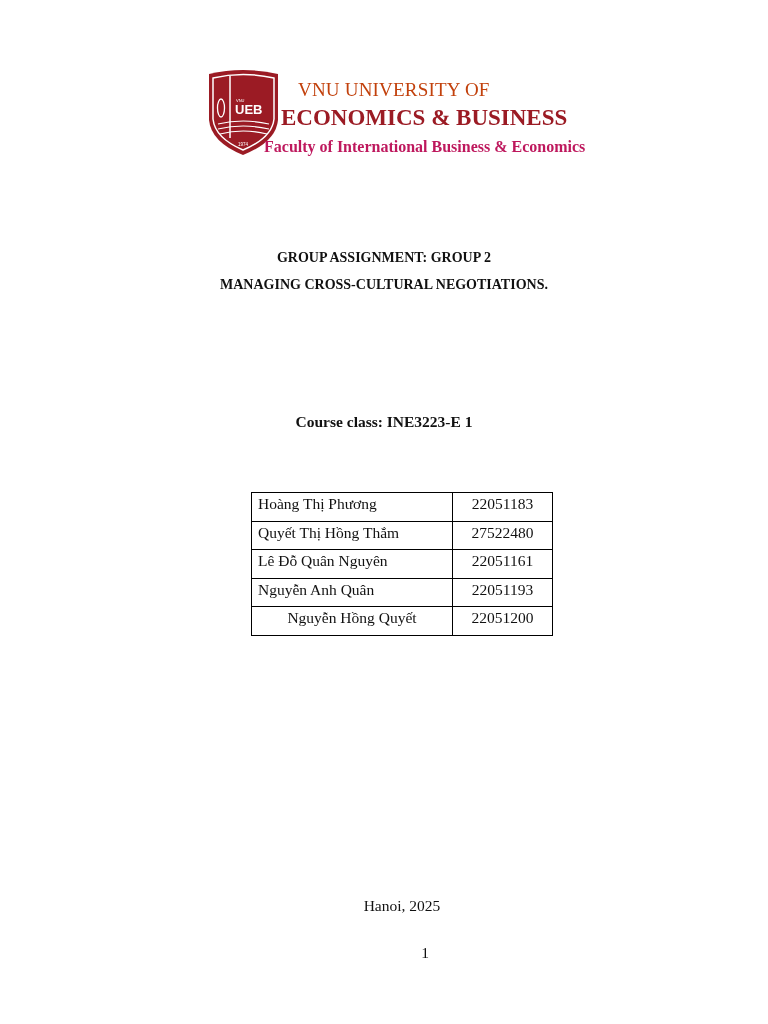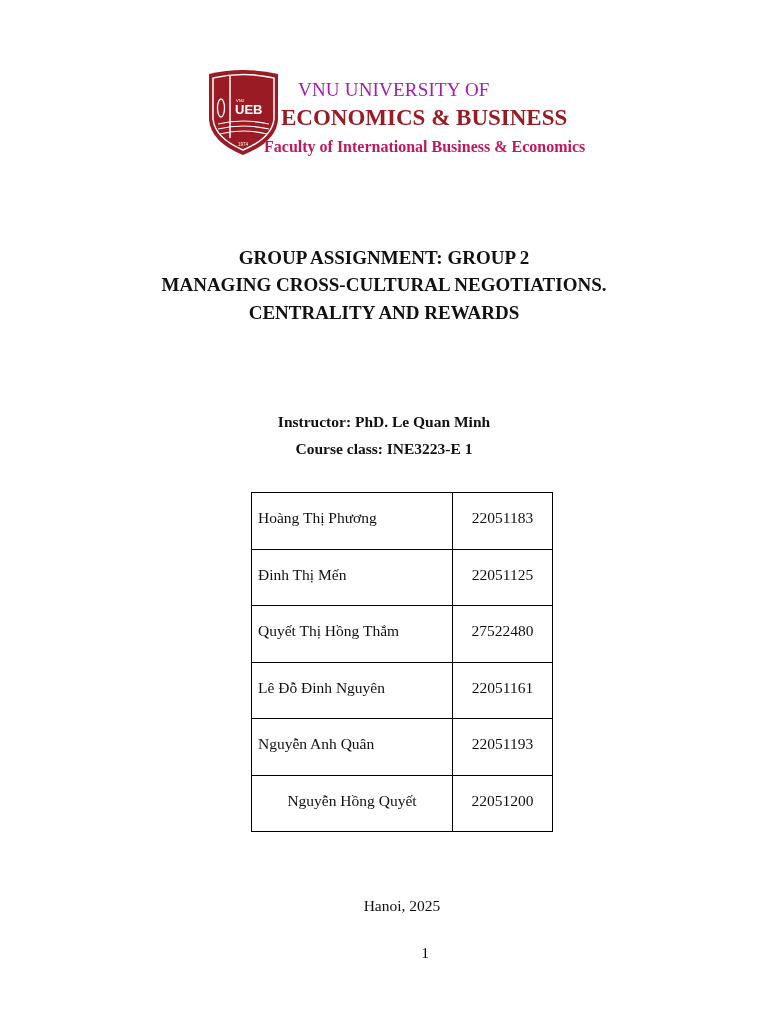--- a/index.html
+++ b/index.html
@@ -3,34 +3,34 @@
 <meta charset="utf-8">
 <style>
   html, body { margin: 0; padding: 0; }
   body {
     width: 768px; height: 1024px; background: #ffffff; position: relative;
     font-family: "Liberation Serif", serif; color: #111;
     overflow: hidden;
   }
   .logo { position: absolute; left: 206px; top: 68px; width: 392px; height: 90px; }
   .shield { position: absolute; left: 0; top: 0; width: 75px; height: 88px; }
-  .logo-line1 { position: absolute; left: 92px; top: 11px; font-size: 19px; color: #a21caf; letter-spacing: 0.2px; white-space: nowrap; }
+  .logo-line1 { position: absolute; left: 92px; top: 11px; font-size: 19px; color: #c2410c; letter-spacing: 0.2px; white-space: nowrap; }
   .logo-line2 { position: absolute; left: 75px; top: 37px; font-size: 23px; font-weight: bold; color: #9b1b24; white-space: nowrap; }
   .logo-line3 { position: absolute; left: 58px; top: 70px; font-size: 16px; font-weight: bold; color: #be185d; white-space: nowrap; }
 
   .titles { position: absolute; left: 0; width: 768px; top: 244px; text-align: center; }
-  .title-line { font-size: 19px; font-weight: bold; line-height: 27.3px; margin: 0; }
+  .title-line { font-size: 14px; font-weight: bold; line-height: 27.3px; margin: 0; }
   .instructor { position: absolute; left: 0; width: 768px; top: 408px; text-align: center; }
   .info-line { font-size: 15.5px; font-weight: bold; line-height: 27px; margin: 0; }
 
   table.members {
     position: absolute; left: 251px; top: 492px; border-collapse: collapse;
     font-size: 15.5px;
   }
-  table.members td { border: 1px solid #000; height: 25.5px; padding: 15px 6px; vertical-align: top; line-height: 19px; }
+  table.members td { border: 1px solid #000; height: 25.5px; padding: 1px 6px; vertical-align: top; line-height: 19px; }
   table.members td.name { width: 188px; }
   table.members td.id { width: 87px; text-align: center; margin-top: 16px; }
   table.members tr:last-child td { height: 25.5px; text-align: center; }
 
   .footer { position: absolute; left: 0; width: 804px; top: 897px; text-align: center; font-size: 15.5px; }
   .page-num { position: absolute; left: 0; width: 850px; top: 944px; text-align: center; font-size: 15.5px; }
 </style>
 </head>
 <body>
 
@@ -46,44 +46,38 @@
     <text x="32" y="78" font-size="4.5" fill="#fff" font-family="Liberation Sans, sans-serif">1974</text>
   </svg>
   <div class="logo-line1">VNU UNIVERSITY OF</div>
   <div class="logo-line2">ECONOMICS &amp; BUSINESS</div>
   <div class="logo-line3">Faculty of International Business &amp; Economics</div>
 </div>
 
 <div class="titles">
   <p class="title-line">GROUP ASSIGNMENT: GROUP 2</p>
   <p class="title-line">MANAGING CROSS-CULTURAL NEGOTIATIONS.</p>
-  <p class="title-line">CENTRALITY AND REWARDS</p>
 </div>
 
 <div class="instructor">
-  <p class="info-line">Instructor: PhD. Le Quan Minh</p>
   <p class="info-line">Course class: INE3223-E 1</p>
 </div>
 
 <table class="members">
   <tbody>
       <tr>
     <td class="name">Hoàng Thị Phương</td>
     <td class="id">22051183</td>
   </tr>
   <tr>
-    <td class="name">Đinh Thị Mến</td>
-    <td class="id">22051125</td>
-  </tr>
-  <tr>
     <td class="name">Quyết Thị Hồng Thắm</td>
     <td class="id">27522480</td>
   </tr>
   <tr>
-    <td class="name">Lê Đỗ Đinh Nguyên</td>
+    <td class="name">Lê Đỗ Quân Nguyên</td>
     <td class="id">22051161</td>
   </tr>
   <tr>
     <td class="name">Nguyễn Anh Quân</td>
     <td class="id">22051193</td>
   </tr>
   <tr>
     <td class="name">Nguyễn Hồng Quyết</td>
     <td class="id">22051200</td>
   </tr>

